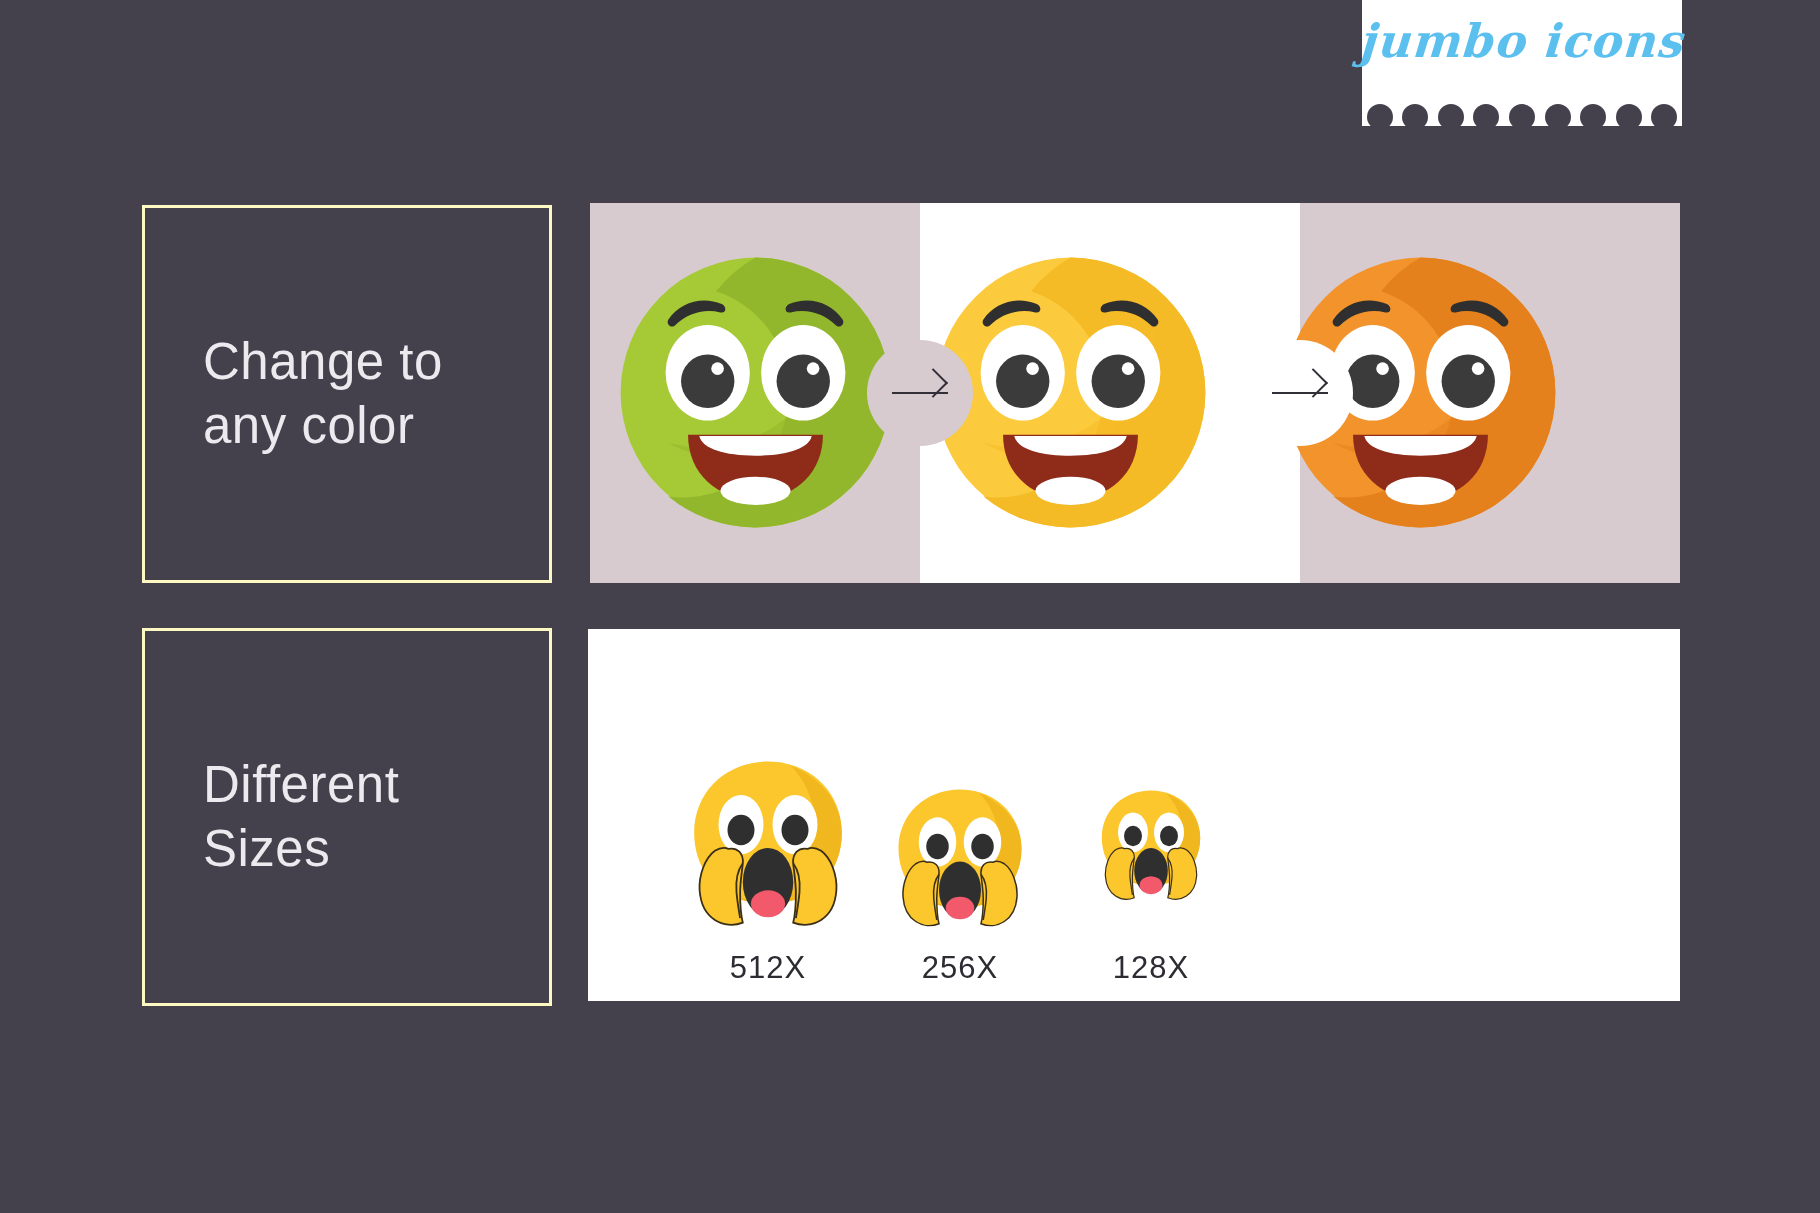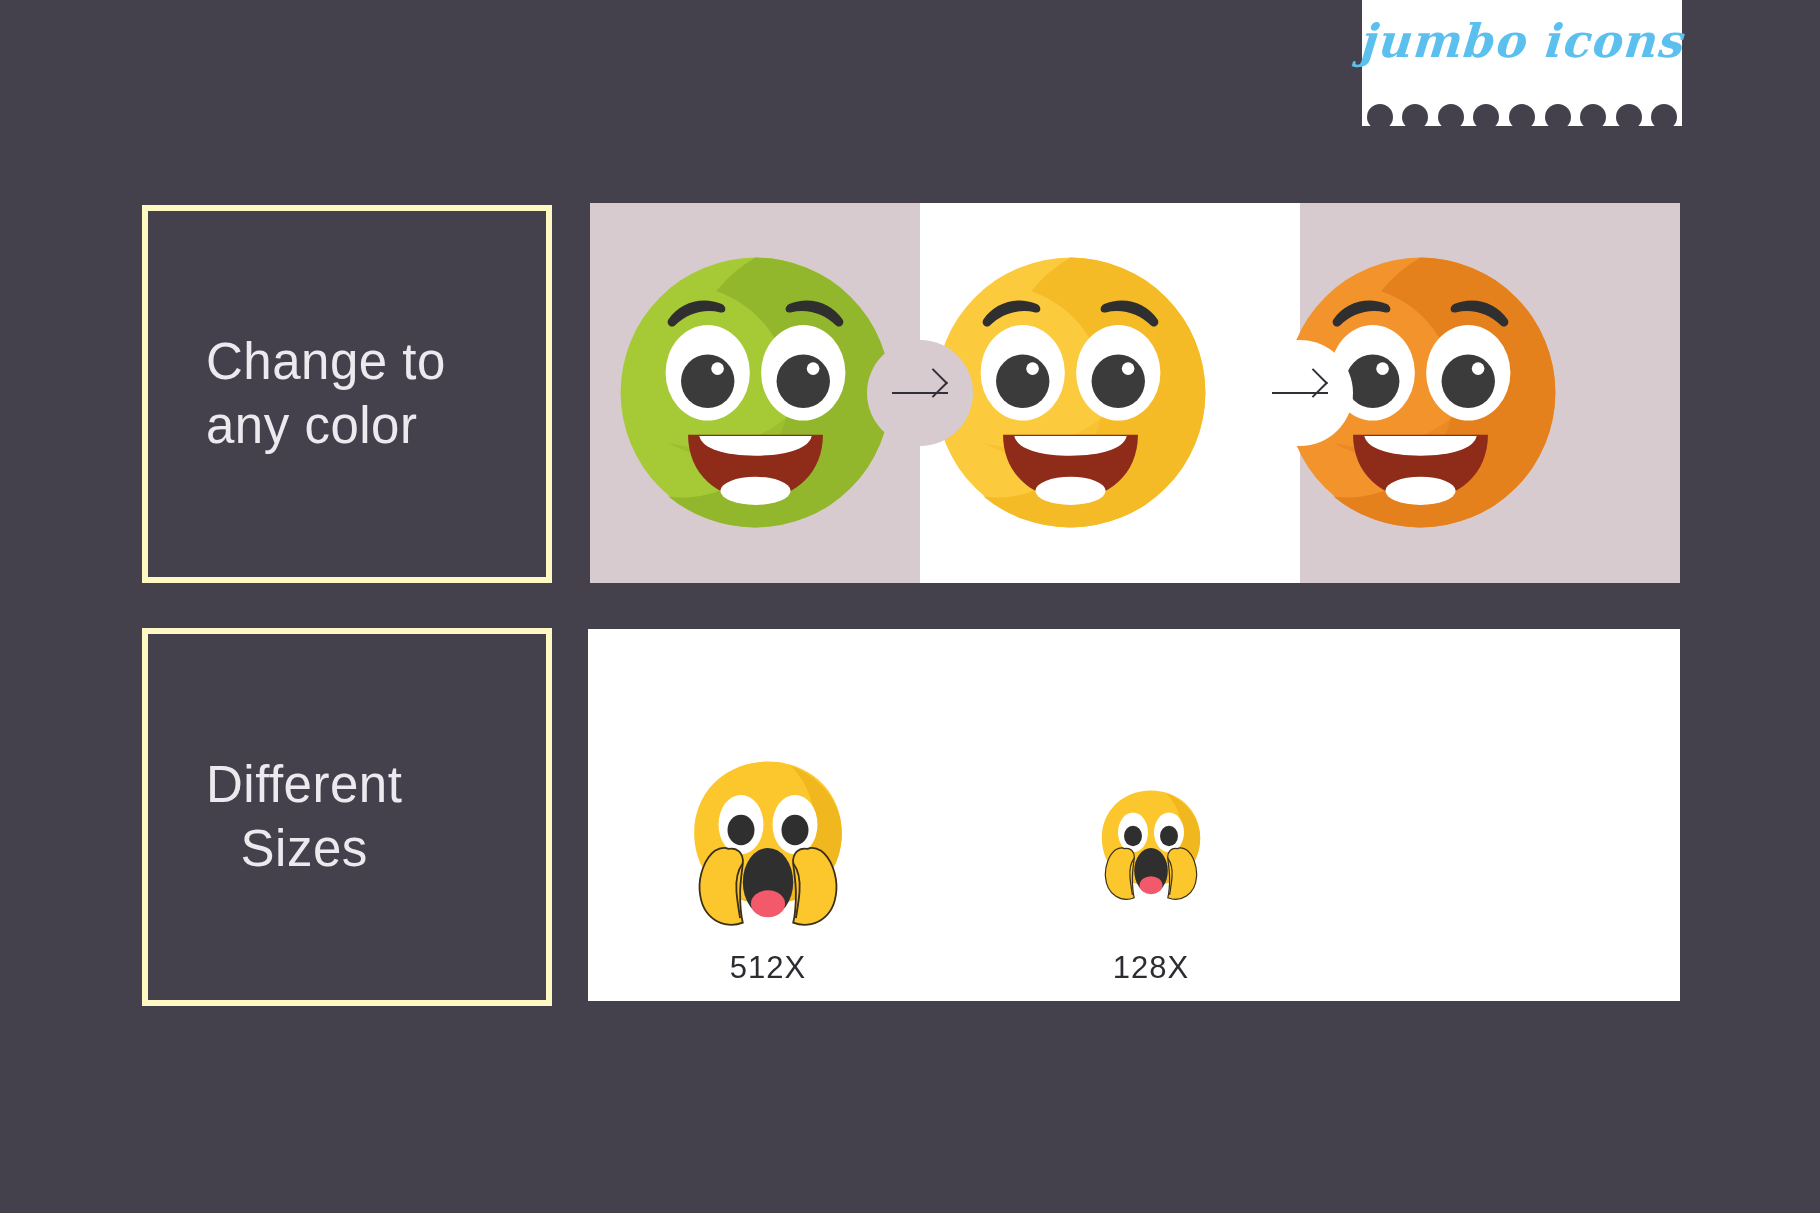--- a/index.html
+++ b/index.html
@@ -34,27 +34,27 @@
     display:flex;justify-content:space-around;align-items:flex-end;
   }
   .scallop i{
     display:block;width:26px;height:26px;border-radius:50%;
     background:#44414c;margin-bottom:-4px;
   }
 
   
   .label-box{
     position:absolute;
-    border:6px solid #fef9c3;
+    border:3px solid #fef9c3;
     box-sizing:border-box;
     display:flex;align-items:center;
     background:transparent;
   }
   #label-box-1{left:142px;top:205px;width:410px;height:378px;}
-  #label-box-2{left:142px;top:628px;width:410px;height:378px;text-align:center;}
+  #label-box-2{left:142px;top:628px;width:410px;height:378px;}
   .label-text{
     color:#eceaef;
     font-size:51px;
     font-weight:300;
     line-height:1.26;
     padding-left:58px;
     letter-spacing:.5px;
     white-space:pre-line;
   }
 
@@ -216,20 +216,39 @@
               <ellipse cx="100" cy="148" rx="28" ry="38" fill="#2f2f2f"></ellipse>
               <ellipse cx="100" cy="172" rx="19" ry="15" fill="#f2596b"></ellipse>
               <path d="M56 111c10-2 17 5 16 16-1 10-3 22-3 33 0 14 1 25 3 33-10 4-22 3-31-3-11-7-16-19-17-33-1-17 6-36 17-44 5-3 11-4 15-2z" fill="#fcc62d" stroke="#3a2f18" stroke-width="2"></path>
               <path d="M144 111c-10-2-17 5-16 16 1 10 3 22 3 33 0 14-1 25-3 33 10 4 22 3 31-3 11-7 16-19 17-33 1-17-6-36-17-44-5-3-11-4-15-2z" fill="#fcc62d" stroke="#3a2f18" stroke-width="2"></path>
               <path d="M72 127c-6 8-8 20-7 32 1 12 3 22 4 29" fill="none" stroke="#3a2f18" stroke-width="2"></path>
               <path d="M128 127c6 8 8 20 7 32-1 12-3 22-4 29" fill="none" stroke="#3a2f18" stroke-width="2"></path>
             </svg>
           </div>
           <div class="size-caption">512X</div>
         </div>
+        <div class="size-item" style="left: 262px; width: 220px; bottom: 4px;">
+          <div class="size-slot" style="height: 190px; width: 220px;">
+            <svg viewBox="0 0 200 200" width="150" height="150">
+              <path d="M100 14c46 0 82 33 82 79 0 25-10 47-27 61-14 12-34 18-55 18s-41-6-55-18C28 140 18 118 18 93c0-46 36-79 82-79z" fill="#fcc62d"></path>
+              <path d="M126 19c32 13 56 40 56 74 0 25-10 47-27 61-14 12-34 18-55 18-11 0-22-2-32-5 46-3 84-38 84-82 0-26-10-49-26-66z" fill="#f0b71f"></path>
+              <ellipse cx="70" cy="84" rx="25" ry="33" fill="#ffffff"></ellipse>
+              <ellipse cx="130" cy="84" rx="25" ry="33" fill="#ffffff"></ellipse>
+              <ellipse cx="70" cy="90" rx="15" ry="17" fill="#2f2f2f"></ellipse>
+              <ellipse cx="130" cy="90" rx="15" ry="17" fill="#2f2f2f"></ellipse>
+              <ellipse cx="100" cy="148" rx="28" ry="38" fill="#2f2f2f"></ellipse>
+              <ellipse cx="100" cy="172" rx="19" ry="15" fill="#f2596b"></ellipse>
+              <path d="M56 111c10-2 17 5 16 16-1 10-3 22-3 33 0 14 1 25 3 33-10 4-22 3-31-3-11-7-16-19-17-33-1-17 6-36 17-44 5-3 11-4 15-2z" fill="#fcc62d" stroke="#3a2f18" stroke-width="2"></path>
+              <path d="M144 111c-10-2-17 5-16 16 1 10 3 22 3 33 0 14-1 25-3 33 10 4 22 3 31-3 11-7 16-19 17-33 1-17-6-36-17-44-5-3-11-4-15-2z" fill="#fcc62d" stroke="#3a2f18" stroke-width="2"></path>
+              <path d="M72 127c-6 8-8 20-7 32 1 12 3 22 4 29" fill="none" stroke="#3a2f18" stroke-width="2"></path>
+              <path d="M128 127c6 8 8 20 7 32-1 12-3 22-4 29" fill="none" stroke="#3a2f18" stroke-width="2"></path>
+            </svg>
+          </div>
+          <div class="size-caption">256X</div>
+        </div>
         <div class="size-item" style="left: 453px; width: 220px; bottom: 4px; gap: 27px;">
           <div class="size-slot" style="height: 190px; width: 220px;">
             <svg viewBox="0 0 200 200" width="120" height="120">
               <path d="M100 14c46 0 82 33 82 79 0 25-10 47-27 61-14 12-34 18-55 18s-41-6-55-18C28 140 18 118 18 93c0-46 36-79 82-79z" fill="#fcc62d"></path>
               <path d="M126 19c32 13 56 40 56 74 0 25-10 47-27 61-14 12-34 18-55 18-11 0-22-2-32-5 46-3 84-38 84-82 0-26-10-49-26-66z" fill="#f0b71f"></path>
               <ellipse cx="70" cy="84" rx="25" ry="33" fill="#ffffff"></ellipse>
               <ellipse cx="130" cy="84" rx="25" ry="33" fill="#ffffff"></ellipse>
               <ellipse cx="70" cy="90" rx="15" ry="17" fill="#2f2f2f"></ellipse>
               <ellipse cx="130" cy="90" rx="15" ry="17" fill="#2f2f2f"></ellipse>
               <ellipse cx="100" cy="148" rx="28" ry="38" fill="#2f2f2f"></ellipse>

